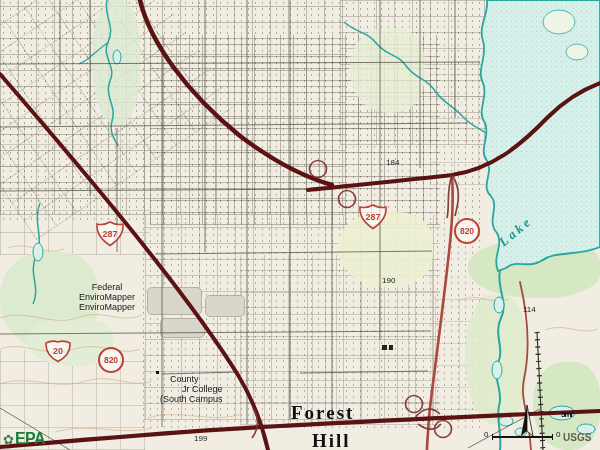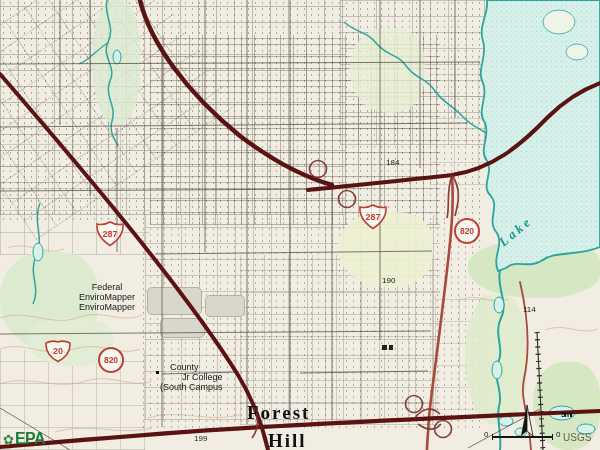--- a/index.html
+++ b/index.html
@@ -20,41 +20,41 @@
   .stip{background-image:radial-gradient(circle, rgba(55,50,42,.7) 0.8px, transparent 1px);
         background-size:7px 6px;}
   .green{border-radius:45% 38% 42% 50%;}
   .blk{background:#d9d6cc;border:1px solid #b4b0a4;border-radius:5px;}
   svg.layer{position:absolute;left:0;top:0;pointer-events:none;}
   
   .lbl{position:absolute;color:#161616;white-space:nowrap;}
   .tiny{font-size:8px;}
   .plc{font-size:9px;line-height:10px;text-align:center;}
   .city{font-family:"Liberation Serif",serif;font-weight:bold;font-size:19px;
-        letter-spacing:2px;color:#101010;}
+        letter-spacing:2px;color:#101010;padding-left:44px;}
   .lake-lbl{font-family:"Liberation Serif",serif;font-style:italic;font-weight:bold;
         font-size:13px;letter-spacing:3px;color:#18988f;transform:rotate(-40deg);
         transform-origin:left center;}
   
   .shield{position:absolute;display:flex;align-items:center;justify-content:center;}
   .shield svg{position:absolute;left:0;top:0;}
   .shield span{position:relative;font-size:9px;font-weight:bold;color:#bf4136;
         font-family:"Liberation Sans",sans-serif;}
   .circ{width:26px;height:26px;border:2px solid #bf4136;border-radius:50%;
         background:rgba(255,255,255,.55);}
   .circ span{font-size:8.5px;}
   
   .epa-row{position:absolute;left:3px;top:429px;display:flex;align-items:center;height:20px;}
   .epa-flower{color:#2d8540;font-size:13px;margin-right:1px;}
   .epa-txt{color:#1d7c38;font-weight:bold;font-size:16px;letter-spacing:-.5px;}
   .env-txt{color:#cc2d1d;font-style:italic;font-weight:bold;font-size:15px;
         font-family:"Liberation Serif",serif;margin-left:3px;
         text-shadow:1px 1px 0 #fdded6,-1px -1px 0 #fdeee8;}
   .env-reg{color:#cc2d1d;font-size:8px;vertical-align:super;font-weight:bold;}
-  .usgs{position:absolute;left:563px;top:432px;font-size:10px;font-weight:normal;
+  .usgs{position:absolute;left:563px;top:432px;font-size:10px;font-weight:bold;
         color:#635f55;letter-spacing:0;}
   .sb-line{position:absolute;left:492px;top:436px;width:61px;height:2px;background:#151515;}
   .sb-tick{position:absolute;width:1px;height:6px;background:#151515;top:434px;}
   .sb-num{position:absolute;top:430px;font-size:8px;color:#151515;}
   .sb-unit{position:absolute;left:556px;top:410px;font-size:8px;font-weight:bold;
         color:#111;letter-spacing:-1px;}
 </style>
 </head>
 <body>
 
@@ -213,21 +213,21 @@
   <div class="shield circ" style="left:98px;top:347px;">
     <span>820</span>
   </div>
 
   <div class="lbl plc" style="left:62px;top:282px;width:90px;">
     <div>Federal</div>
     <div>EnviroMapper</div>
     <div>EnviroMapper</div>
   </div>
   <div class="abs" style="left:156px;top:371px;width:3px;height:3px;background:#111;"></div>
-  <div class="lbl plc" style="left:160px;top:362px;text-align:left;">
+  <div class="lbl plc" style="left:160px;top:374px;text-align:left;">
     <div style="padding-left:10px;">County</div>
     <div style="padding-left:8px;text-align:right;">Jr College</div>
     <div>(South Campus</div>
   </div>
   <div class="lbl city" style="left:247px;top:402px;">Forest</div>
   <div class="lbl city" style="left:268px;top:430px;">Hill</div>
   <div class="lbl lake-lbl" style="left:501px;top:236px;">Lake</div>
   <div class="lbl tiny" style="left:386px;top:158px;">184</div>
   <div class="lbl tiny" style="left:382px;top:276px;">190</div>
   <div class="lbl tiny" style="left:194px;top:434px;">199</div>

